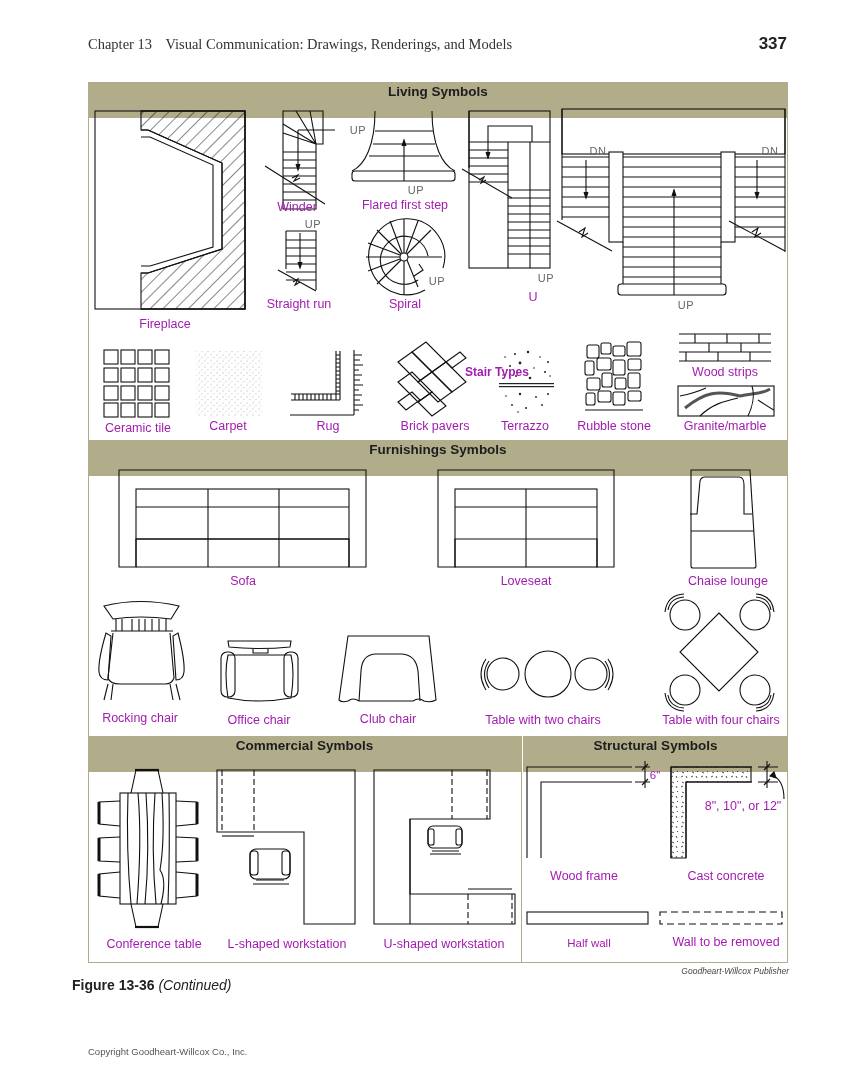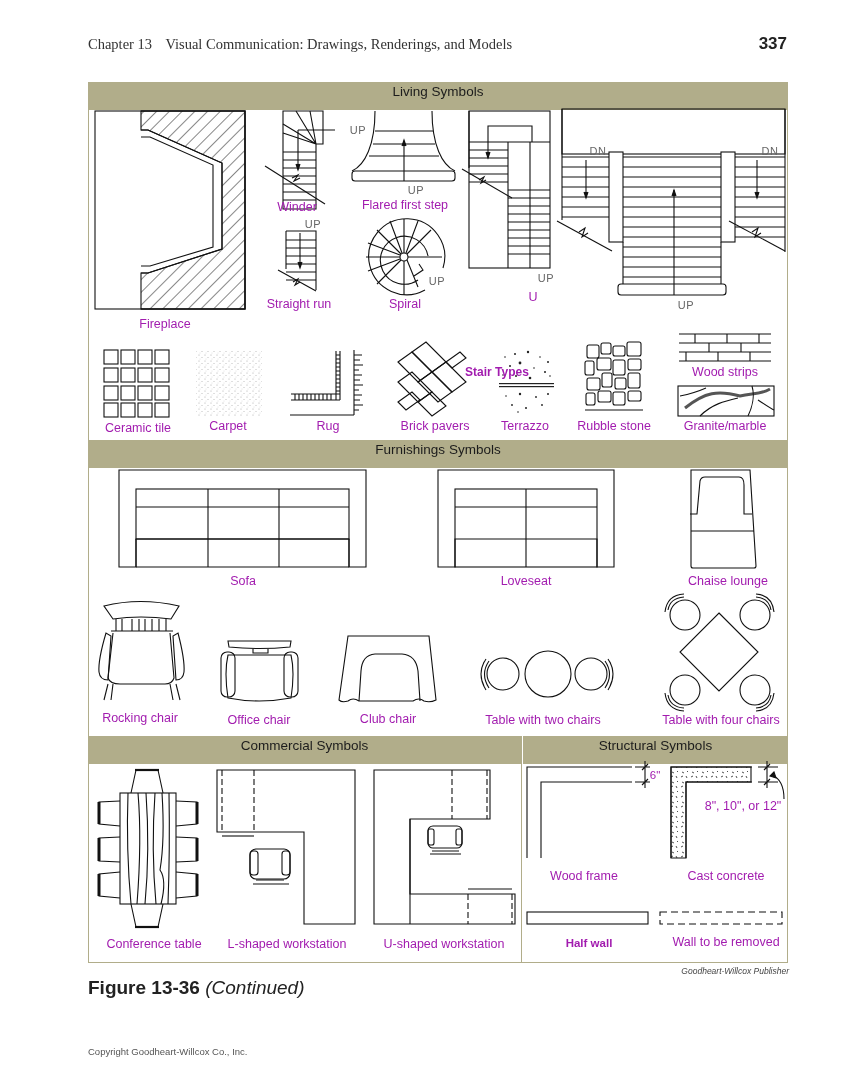--- a/index.html
+++ b/index.html
@@ -1,28 +1,28 @@
 <!DOCTYPE html>
 <html><head>
 <meta charset="utf-8">
 <style>
   html,body{margin:0;padding:0;background:#fff;}
   body{width:849px;height:1087px;position:relative;overflow:hidden;font-family:"Liberation Sans",sans-serif;color:#222;}
   .running-head{position:absolute;left:88px;top:36px;font-family:"Liberation Serif",serif;font-size:14.5px;color:#333;}
   .running-head .chap{margin-right:10px;}
   .page-num{position:absolute;right:62px;top:34px;font-family:"Liberation Sans",sans-serif;font-weight:bold;font-size:17px;color:#222;}
   .frame{position:absolute;left:88px;top:82px;width:700px;height:881px;border:1px solid #b1ad8a;border-top:none;box-sizing:border-box;}
-  .bar{position:absolute;background:#b1ad8a;height:28px;line-height:20px;text-align:center;font-weight:normal;font-size:13.5px;color:#1c1c1c;}
+  .bar{position:absolute;background:#b1ad8a;height:36px;line-height:20px;text-align:center;font-weight:bold;font-size:13.5px;color:#1c1c1c;}
   .lbl{position:absolute;font-size:12.5px;color:#a21caf;white-space:nowrap;transform:translateX(-50%);}
-  .lbl.small{font-size:11.5px;font-weight:bold;}
+  .lbl.small{font-size:11.5px;}
   .lbl.bold{font-weight:bold;}
   .dim{position:absolute;font-size:11px;color:#666;transform:translateX(-50%);letter-spacing:0.5px;padding-left:24px;}
   svg.art{position:absolute;left:0;top:0;}
   .credit{position:absolute;right:60px;top:966px;font-size:8.5px;font-style:italic;color:#444;}
-  .fig{position:absolute;left:88px;top:977px;font-size:19px;}
+  .fig{position:absolute;left:72px;top:977px;font-size:14px;}
   .fig b{font-weight:bold;}
   .fig i{font-style:italic;}
   .copyright{position:absolute;left:88px;top:1046px;font-size:9.5px;color:#555;}
 </style>
 </head>
 <body>
 
 <div class="running-head">
   <span class="chap">Chapter 13</span>
   <span>Visual Communication: Drawings, Renderings, and Models</span>

